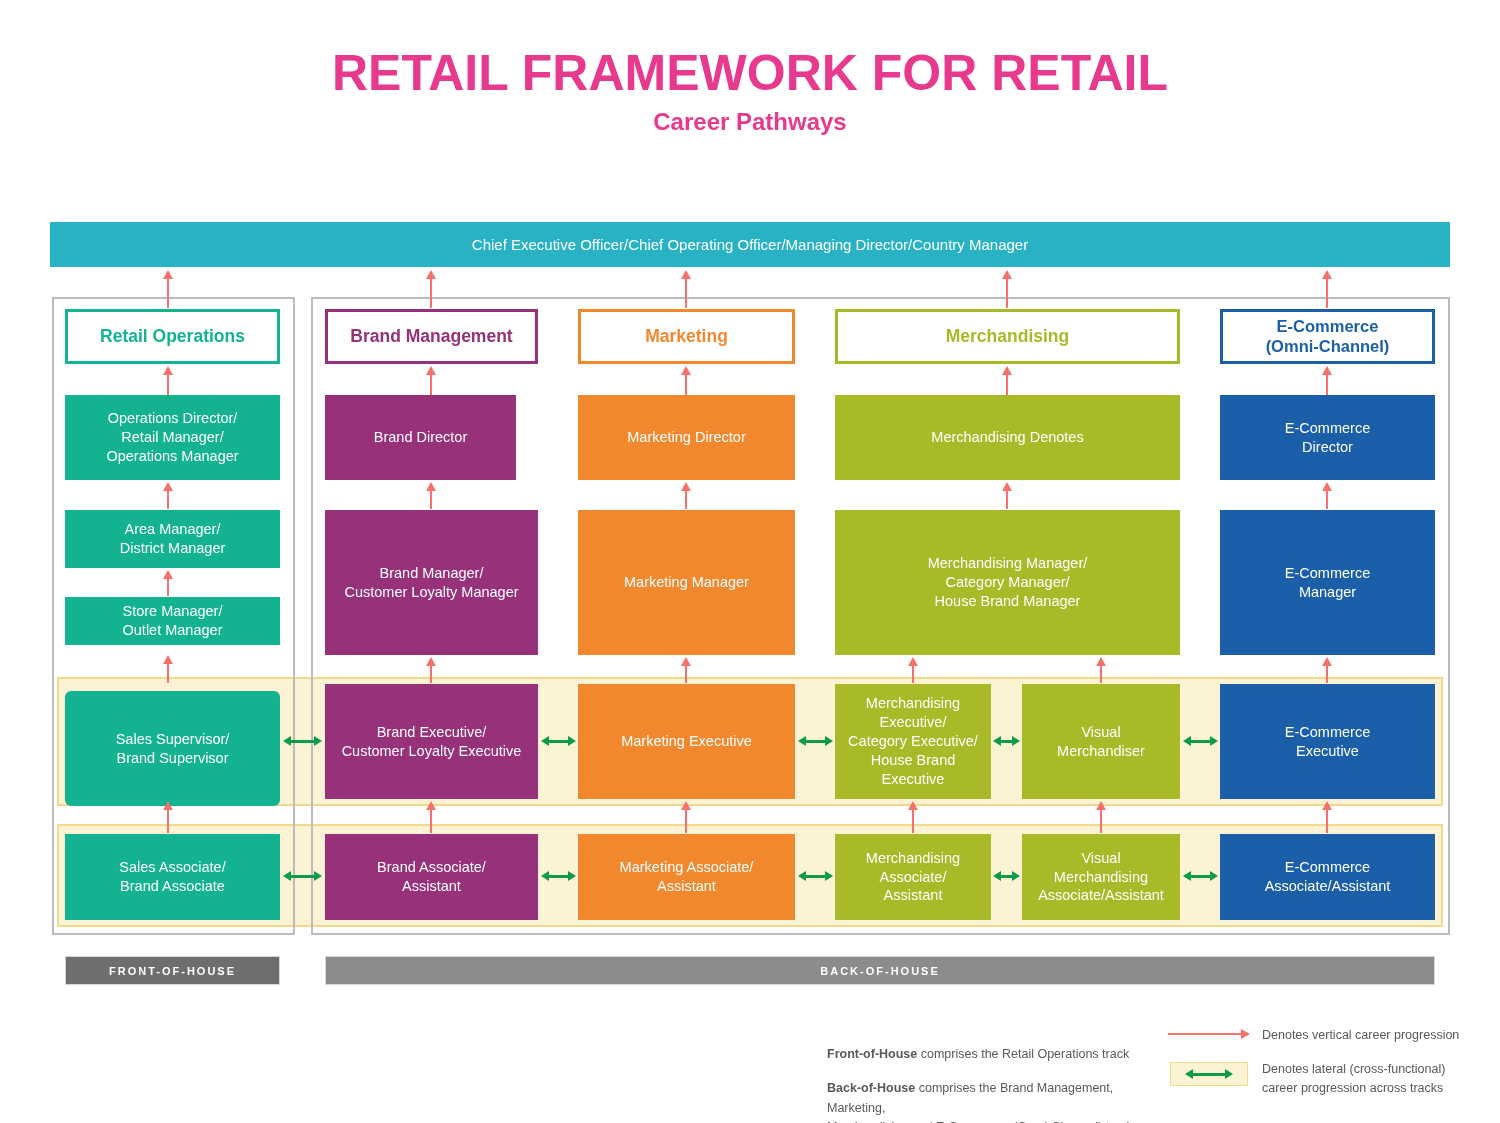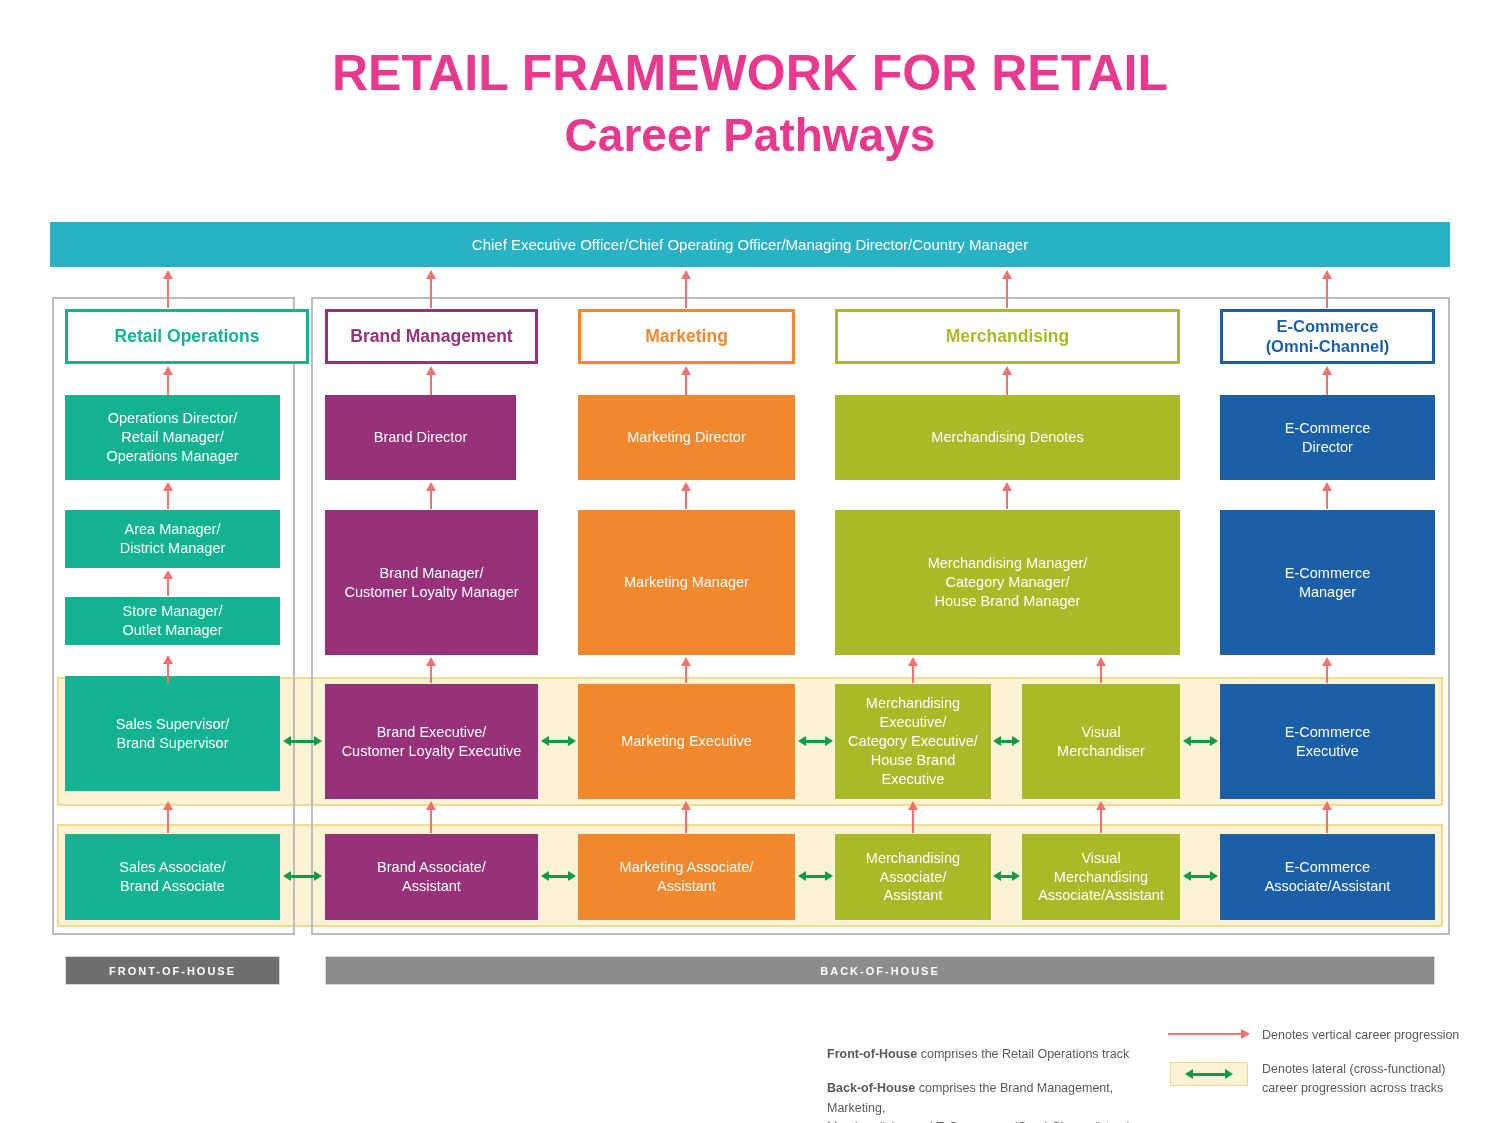--- a/index.html
+++ b/index.html
@@ -1,21 +1,21 @@
 <!DOCTYPE html>
 <html style="--magenta: #e73a8e; --tealbar: #29b2c3; --teal: #13b391; --purple: #96317a; --orange: #f2882d; --olive: #a9ba28; --blue: #1a5fa8; --pink: #f4716c; --green: #0c9b48; --bandfill: #fbf3d4; --bandborder: #f3d98b; --containerborder: #bcbcbc; --frontgray: #6d6e70; --backgray: #8a8c8e; --legendtext: #58595b;"><head>
 <meta charset="utf-8">
 <style>
   html,body{margin:0;padding:0;background:#ffffff;}
   .canvas{position:relative;width:1500px;height:1123px;background:#fff;overflow:hidden;
           font-family:"Liberation Sans", sans-serif;}
   .abs{position:absolute;}
   .title{left:0;right:0;top:44px;text-align:center;font-size:50px;font-weight:bold;
          color:var(--magenta);letter-spacing:0px;}
-  .subtitle{left:0;right:0;top:108px;text-align:center;font-size:46px;font-weight:bold;
+  .subtitle{left:0;right:0;top:108px;text-align:center;font-size:24px;font-weight:bold;
             color:var(--magenta);}
   .ceo-bar{left:50px;top:222px;width:1400px;height:45px;background:var(--tealbar);
            color:#fff;display:flex;align-items:center;justify-content:center;font-size:15px;}
   .band{background:var(--bandfill);border:2px solid var(--bandborder);box-sizing:border-box;}
   .container{border:2px solid var(--containerborder);box-sizing:border-box;background:transparent;}
   .hdr{top:309px;height:55px;background:#fff;box-sizing:border-box;display:flex;align-items:center;
        justify-content:center;text-align:center;font-weight:bold;font-size:17.5px;white-space:pre-line;line-height:1.2;}
   .hdr.teal{border:3px solid var(--teal);color:var(--teal);}
   .hdr.purple{border:3px solid var(--purple);color:var(--purple);}
   .hdr.orange{border:3px solid var(--orange);color:var(--orange);}
@@ -65,35 +65,35 @@
   <div class="abs subtitle">Career Pathways</div>
 
   <div class="abs ceo-bar">Chief Executive Officer/Chief Operating Officer/Managing Director/Country Manager</div>
 
   <div class="abs band" style="left:57px;top:677px;width:1386px;height:129px;"></div>
   <div class="abs band" style="left:57px;top:824px;width:1386px;height:103px;"></div>
 
   <div class="abs container" style="left:52px;top:297px;width:243px;height:638px;"></div>
   <div class="abs container" style="left:311px;top:297px;width:1139px;height:638px;"></div>
 
-  <div class="abs hdr teal" style="left:65px;width:244px;">Retail Operations</div>
+  <div class="abs hdr teal" style="left:65px;width:215px;">Retail Operations</div>
   <div class="abs hdr purple" style="left:325px;width:213px;">Brand Management</div>
   <div class="abs hdr orange" style="left:578px;width:217px;">Marketing</div>
   <div class="abs hdr olive" style="left:835px;width:345px;">Merchandising</div>
   <div class="abs hdr blue" style="left:1220px;width:215px;">E-Commerce
 (Omni-Channel)</div>
 
   <div class="abs box teal" style="left:65px;top:510px;width:215px;height:58px;">Area Manager/
 District Manager</div>
   <div class="abs box teal" style="left:65px;top:395px;width:215px;height:85px;">Operations Director/
 Retail Manager/
 Operations Manager</div>
   <div class="abs box teal" style="left:65px;top:597px;width:215px;height:48px;">Store Manager/
 Outlet Manager</div>
-  <div class="abs box teal" style="left:65px;top:676px;width:215px;height:115px;">Sales Supervisor/
+  <div class="abs box teal" style="left:65px;top:691px;width:215px;height:115px;border-radius:6px;">Sales Supervisor/
 Brand Supervisor</div>
   <div class="abs box teal" style="left:65px;top:834px;width:215px;height:86px;">Sales Associate/
 Brand Associate</div>
 
   <div class="abs box purple" style="left:325px;top:395px;width:191px;height:85px;">Brand Director</div>
   <div class="abs box purple" style="left:325px;top:510px;width:213px;height:145px;">Brand Manager/
 Customer Loyalty Manager</div>
   <div class="abs box purple" style="left:325px;top:684px;width:213px;height:115px;">Brand Executive/
 Customer Loyalty Executive</div>
   <div class="abs box purple" style="left:325px;top:834px;width:213px;height:86px;">Brand Associate/

